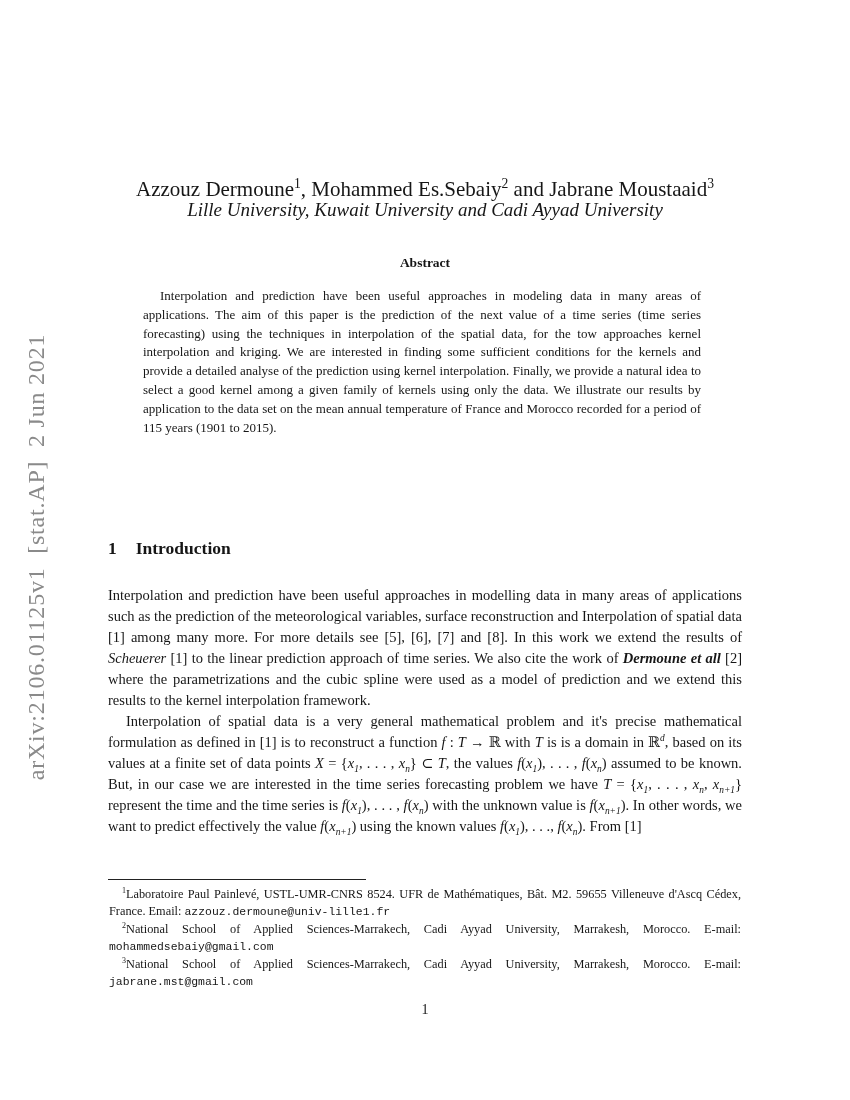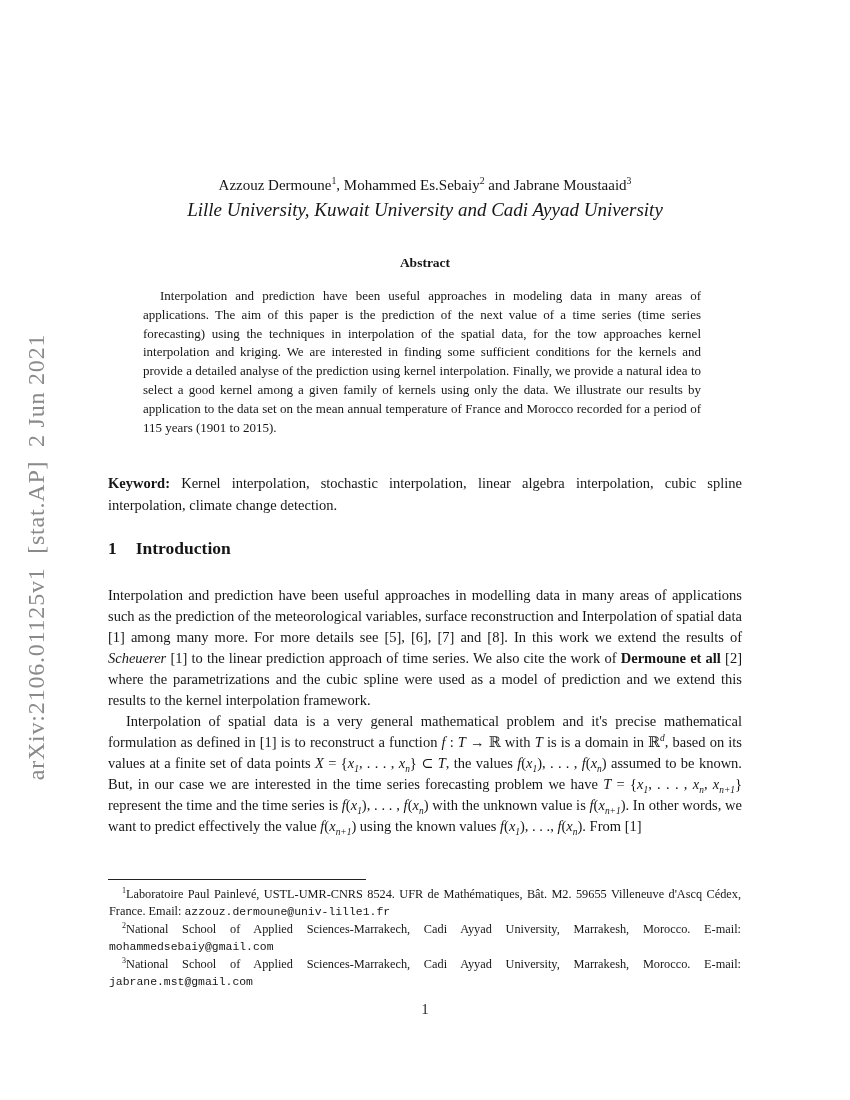--- a/index.html
+++ b/index.html
@@ -29,21 +29,21 @@
   }
 
   .title {
     position: absolute; top: 109px; left: 115px; width: 620px;
     margin: 0;
     text-align: center;
     font-size: 20px; font-weight: bold; line-height: 26px;
   }
   .authors {
     position: absolute; top: 177px; left: 108px; width: 634px;
-    text-align: center; font-size: 15px;
+    text-align: center; font-size: 21px;
   }
   .affiliation {
     position: absolute; top: 199px; left: 108px; width: 634px;
     text-align: center; font-size: 19px; font-style: italic;
   }
 
   .abs-head {
     position: absolute; top: 255px; left: 108px; width: 634px;
     text-align: center; font-weight: bold; font-size: 13.5px;
   }
@@ -82,21 +82,21 @@
   .footnotes p { margin: 1px; text-indent: 13px; }
 
   .page-num {
     position: absolute; top: 1002px; left: 0; width: 850px;
     text-align: center; font-size: 14px;
   }
 
   
   .s-i    { font-style: italic; }
   .s-b    { font-weight: bold; }
-  .s-bi   { font-weight: bold; }
+  .s-bi   { font-weight: bold; font-style: italic; }
   .s-m    { font-family: "Liberation Mono", "DejaVu Sans Mono", monospace; font-size: 0.93em; }
   .s-math { font-style: italic; }
   .s-sup  { vertical-align: super; font-size: 0.65em; line-height: 0; }
   .s-msup { vertical-align: super; font-size: 0.65em; line-height: 0; font-style: italic; }
   .s-msub { vertical-align: sub;   font-size: 0.65em; line-height: 0; font-style: italic; }
 </style>
 </head>
 <body>
 
 <div class="page">
@@ -105,21 +105,20 @@
 
 
   <div class="authors"><span>Azzouz Dermoune</span><span class="s-sup">1</span><span>, Mohammed Es.Sebaiy</span><span class="s-sup">2</span><span> and Jabrane Moustaaid</span><span class="s-sup">3</span></div>
 
   <div class="affiliation">Lille University, Kuwait University and Cadi Ayyad University</div>
 
   <div class="abs-head">Abstract</div>
 
   <div class="abs-body">Interpolation and prediction have been useful approaches in modeling data in many areas of applications. The aim of this paper is the prediction of the next value of a time series (time series forecasting) using the techniques in interpolation of the spatial data, for the tow approaches kernel interpolation and kriging. We are interested in finding some sufficient conditions for the kernels and provide a detailed analyse of the prediction using kernel interpolation. Finally, we provide a natural idea to select a good kernel among a given family of kernels using only the data. We illustrate our results by application to the data set on the mean annual temperature of France and Morocco recorded for a period of 115 years (1901 to 2015).</div>
 
-  <div class="keywords"><span class="s-b">Keyword:</span><span>  Kernel interpolation, stochastic interpolation, linear algebra interpolation, cubic spline interpolation, climate change detection.</span></div>
 
   <div class="sec-head">
     <span class="sec-num">1</span><span>Introduction</span>
   </div>
 
   <div class="body-text">
     <p class="para"><span>Interpolation and prediction have been useful approaches in modelling data in many areas of applications such as the prediction of the meteorological variables, surface reconstruction and Interpolation of spatial data [1] among many more. For more details see [5], [6], [7] and [8]. In this work we extend the results of </span><span class="s-i">Scheuerer</span><span> [1] to the linear prediction approach of time series. We also cite the work of </span><span class="s-bi">Dermoune et all</span><span> [2] where the parametrizations and the cubic spline were used as a model of prediction and we extend this results to the kernel interpolation framework.</span></p>
     <p class="para indent"><span>Interpolation of spatial data is a very general mathematical problem and it's precise mathematical formulation as defined in [1] is to reconstruct a function </span><span class="s-math">f</span><span> : </span><span class="s-math">T</span><span> → ℝ with </span><span class="s-math">T</span><span> is is a domain in ℝ</span><span class="s-msup">d</span><span>, based on its values at a finite set of data points </span><span class="s-math">X</span><span> = {</span><span class="s-math">x</span><span class="s-msub">1</span><span>, . . . , </span><span class="s-math">x</span><span class="s-msub">n</span><span>} ⊂ </span><span class="s-math">T</span><span>, the values </span><span class="s-math">f</span><span>(</span><span class="s-math">x</span><span class="s-msub">1</span><span>), . . . , </span><span class="s-math">f</span><span>(</span><span class="s-math">x</span><span class="s-msub">n</span><span>) assumed to be known. But, in our case we are interested in the time series forecasting problem we have </span><span class="s-math">T</span><span> = {</span><span class="s-math">x</span><span class="s-msub">1</span><span>, . . . , </span><span class="s-math">x</span><span class="s-msub">n</span><span>, </span><span class="s-math">x</span><span class="s-msub">n+1</span><span>} represent the time and the time series is </span><span class="s-math">f</span><span>(</span><span class="s-math">x</span><span class="s-msub">1</span><span>), . . . , </span><span class="s-math">f</span><span>(</span><span class="s-math">x</span><span class="s-msub">n</span><span>) with the unknown value is </span><span class="s-math">f</span><span>(</span><span class="s-math">x</span><span class="s-msub">n+1</span><span>). In other words, we want to predict effectively the value </span><span class="s-math">f</span><span>(</span><span class="s-math">x</span><span class="s-msub">n+1</span><span>) using the known values </span><span class="s-math">f</span><span>(</span><span class="s-math">x</span><span class="s-msub">1</span><span>), . . ., </span><span class="s-math">f</span><span>(</span><span class="s-math">x</span><span class="s-msub">n</span><span>). From [1]</span></p>
   </div>
 

